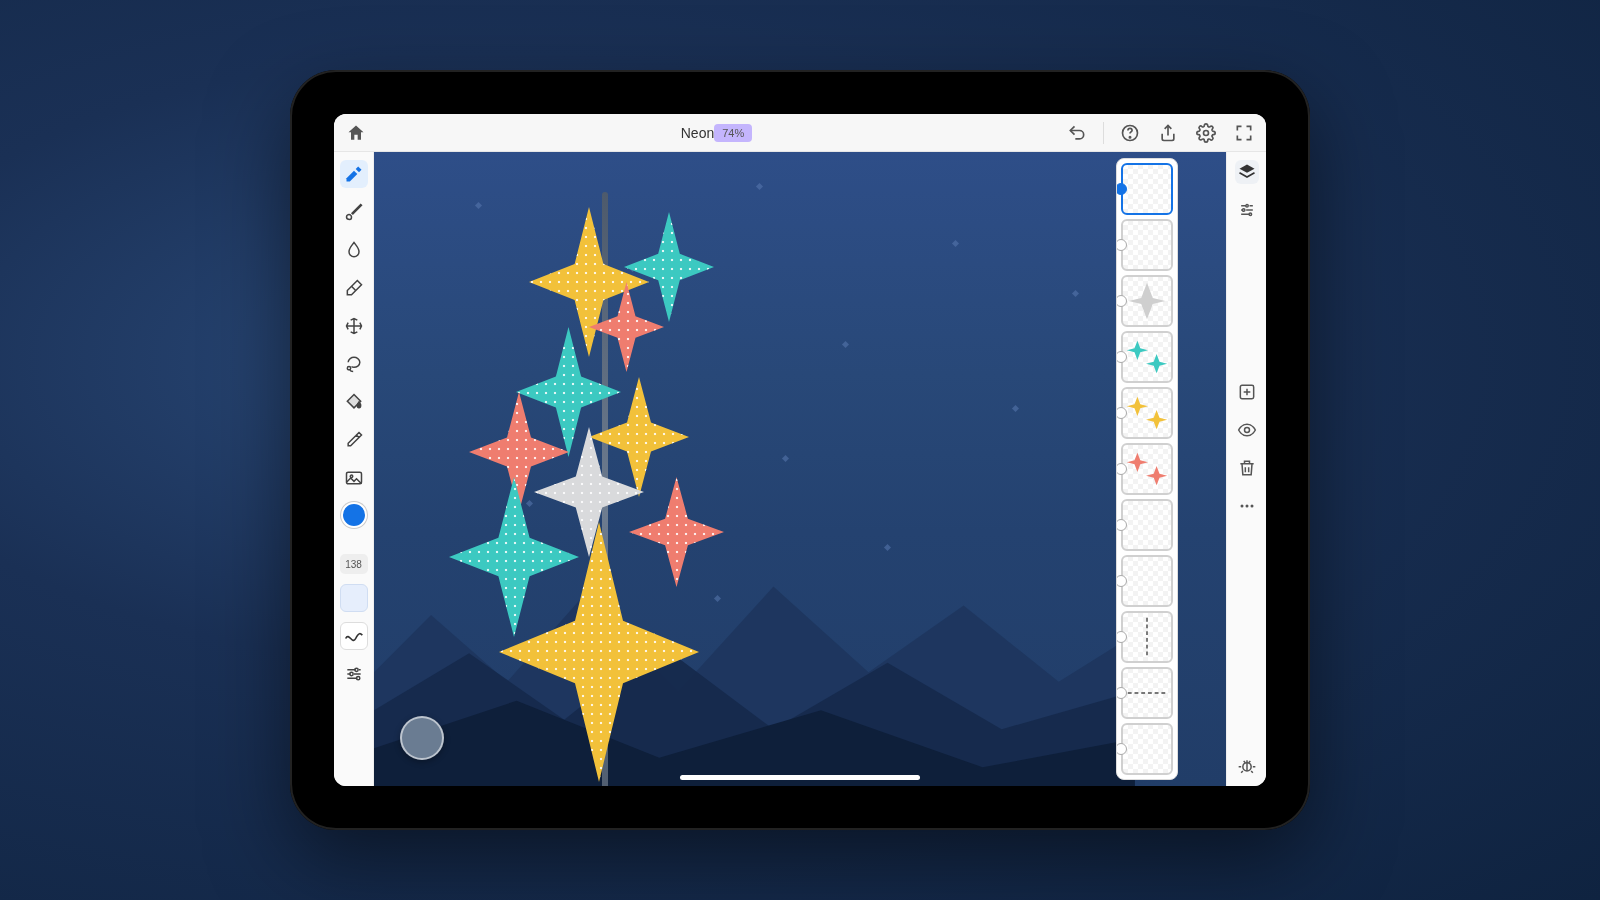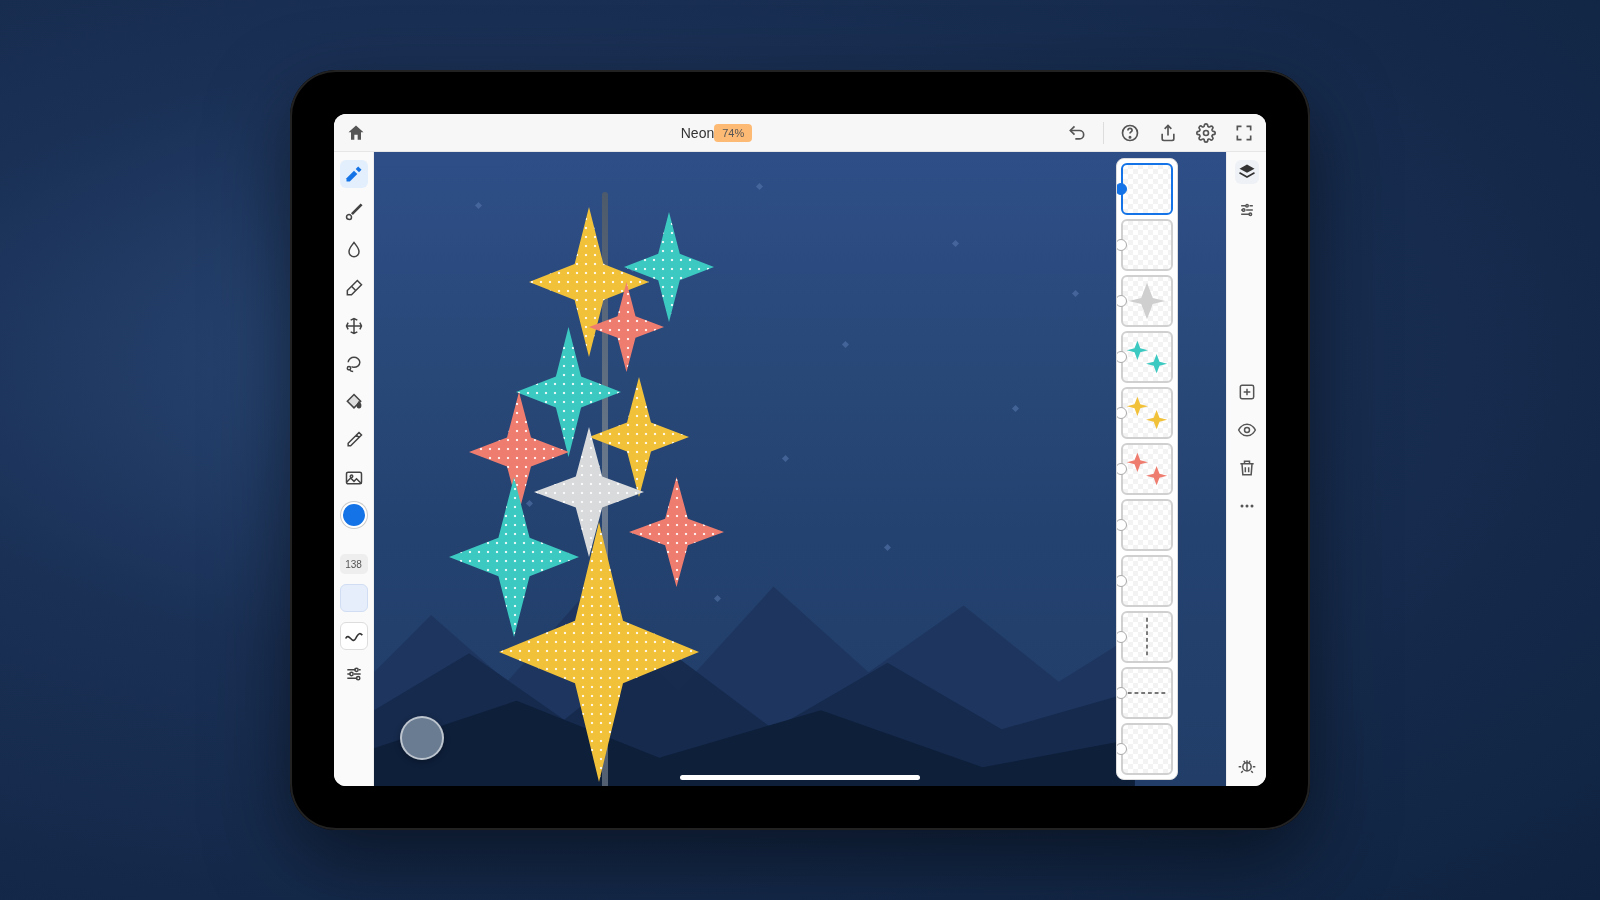--- a/index.html
+++ b/index.html
@@ -31,21 +31,21 @@
     height: 38px;
     background: #f7f7f7;
     border-bottom: 1px solid #e6e6e6;
     display: flex; align-items: center;
     padding: 0 10px;
   }
   .topbar .left, .topbar .right { display: flex; align-items: center; gap: 14px; }
   .topbar .center { flex: 1; display: flex; align-items: center; justify-content: center; }
   .topbar .title { font-size: 14px; color: #333; }
   .zoom-badge {
-    background: #fdba74; border-radius: 4px; padding: 3px 8px;
+    background: #c4b5fd; border-radius: 4px; padding: 3px 8px;
     font-size: 11px; color: #555;
   }
   .iconbtn {
     width: 24px; height: 24px; display: flex; align-items: center; justify-content: center;
     color: #555; cursor: pointer;
   }
   .divider-v { width:1px; height:22px; background:#ddd; }
   .content {
     flex: 1; display: flex; overflow: hidden;
   }

